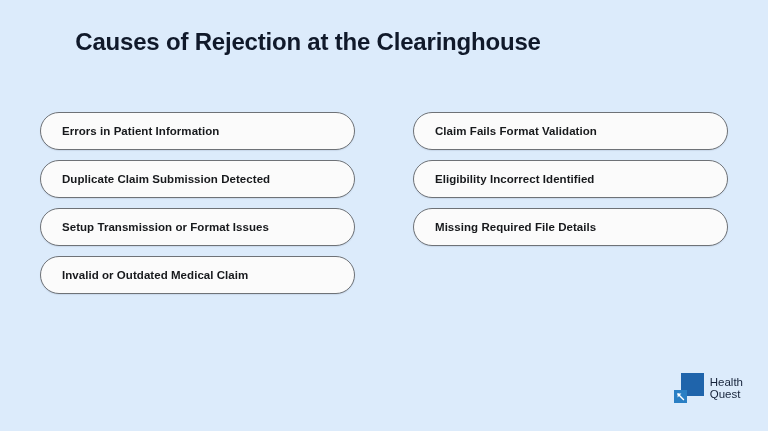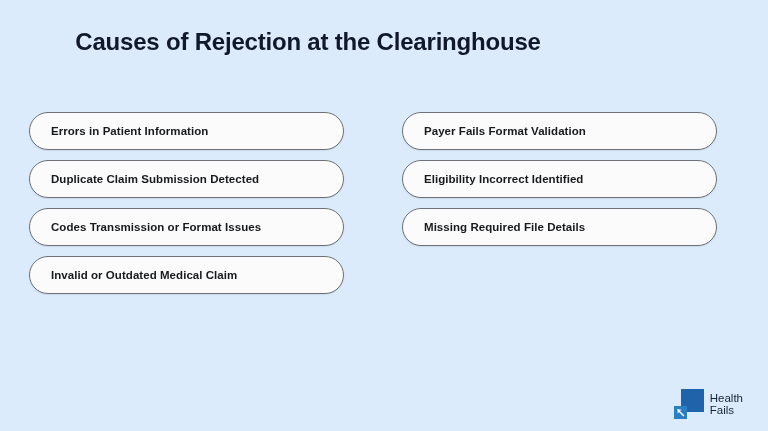--- a/index.html
+++ b/index.html
@@ -33,21 +33,21 @@
     font-weight: bold;
     color: #10192a;
     letter-spacing: -0.2px;
     line-height: 30px;
     white-space: nowrap;
   }
 
   .columns {
     position: absolute;
     top: 112px;
-    left: 29px;
+    left: 40px;
     width: 688px;
     display: flex;
     flex-direction: row;
     justify-content: space-between;
     gap: 26px;
   }
 
   .column {
     display: flex;
     flex-direction: column;
@@ -73,21 +73,21 @@
     font-weight: bold;
     color: #17191c;
     letter-spacing: 0.05px;
     line-height: 14px;
     white-space: nowrap;
   }
 
   .logo {
     position: absolute;
     right: 25px;
-    bottom: 12px;
+    bottom: 28px;
     display: flex;
     flex-direction: row;
     align-items: center;
     gap: 6px;
   }
 
   .logo-mark {
     position: relative;
     width: 30px;
     height: 30px;
@@ -144,30 +144,30 @@
   <div class="columns">
 
     <div class="column">
       <div class="pill">
         <span class="pill-label">Errors in Patient Information</span>
       </div>
       <div class="pill">
         <span class="pill-label">Duplicate Claim Submission Detected</span>
       </div>
       <div class="pill">
-        <span class="pill-label">Codes Transmission or Format Issues</span>
+        <span class="pill-label">Setup Transmission or Format Issues</span>
       </div>
       <div class="pill">
         <span class="pill-label">Invalid or Outdated Medical Claim</span>
       </div>
     </div>
 
     <div class="column">
       <div class="pill">
-        <span class="pill-label">Payer Fails Format Validation</span>
+        <span class="pill-label">Claim Fails Format Validation</span>
       </div>
       <div class="pill">
         <span class="pill-label">Eligibility Incorrect Identified</span>
       </div>
       <div class="pill">
         <span class="pill-label">Missing Required File Details</span>
       </div>
     </div>
 
   </div>
@@ -177,17 +177,17 @@
       <div class="logo-square-big"></div>
       <div class="logo-square-small">
         <svg width="9" height="9" viewBox="0 0 9 9">
           <path d="M7.4 7.4 L2.0 2.0" stroke="#ffffff" stroke-width="1.4" stroke-linecap="square"></path>
           <path d="M1.6 1.6 L5.4 1.6 L1.6 5.4 Z" fill="#ffffff"></path>
         </svg>
       </div>
     </div>
     <div class="logo-text">
       <span class="logo-line">Health</span>
-      <span class="logo-line">Fails</span>
+      <span class="logo-line">Quest</span>
     </div>
   </div>
 
 </div>
 
 </body></html>

